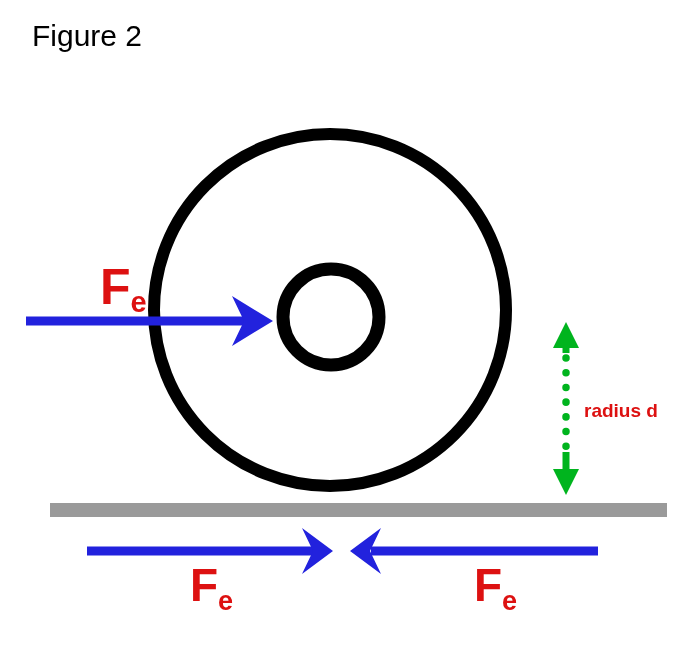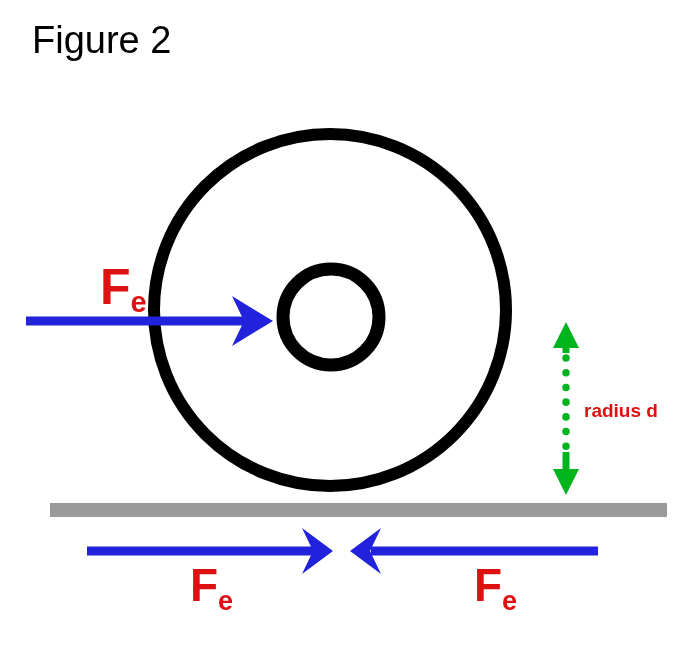--- a/index.html
+++ b/index.html
@@ -17,21 +17,21 @@
   }
   .diagram-svg {
     position: absolute;
     left: 0;
     top: 0;
   }
   .figure-title {
     position: absolute;
     left: 32px;
     top: 21px;
-    font-size: 38px;
+    font-size: 30px;
     line-height: 1;
     color: #000000;
     letter-spacing: 0px;
     white-space: nowrap;
   }
   .force-label {
     position: absolute;
     color: #dd1111;
     font-weight: bold;
     line-height: 1;

